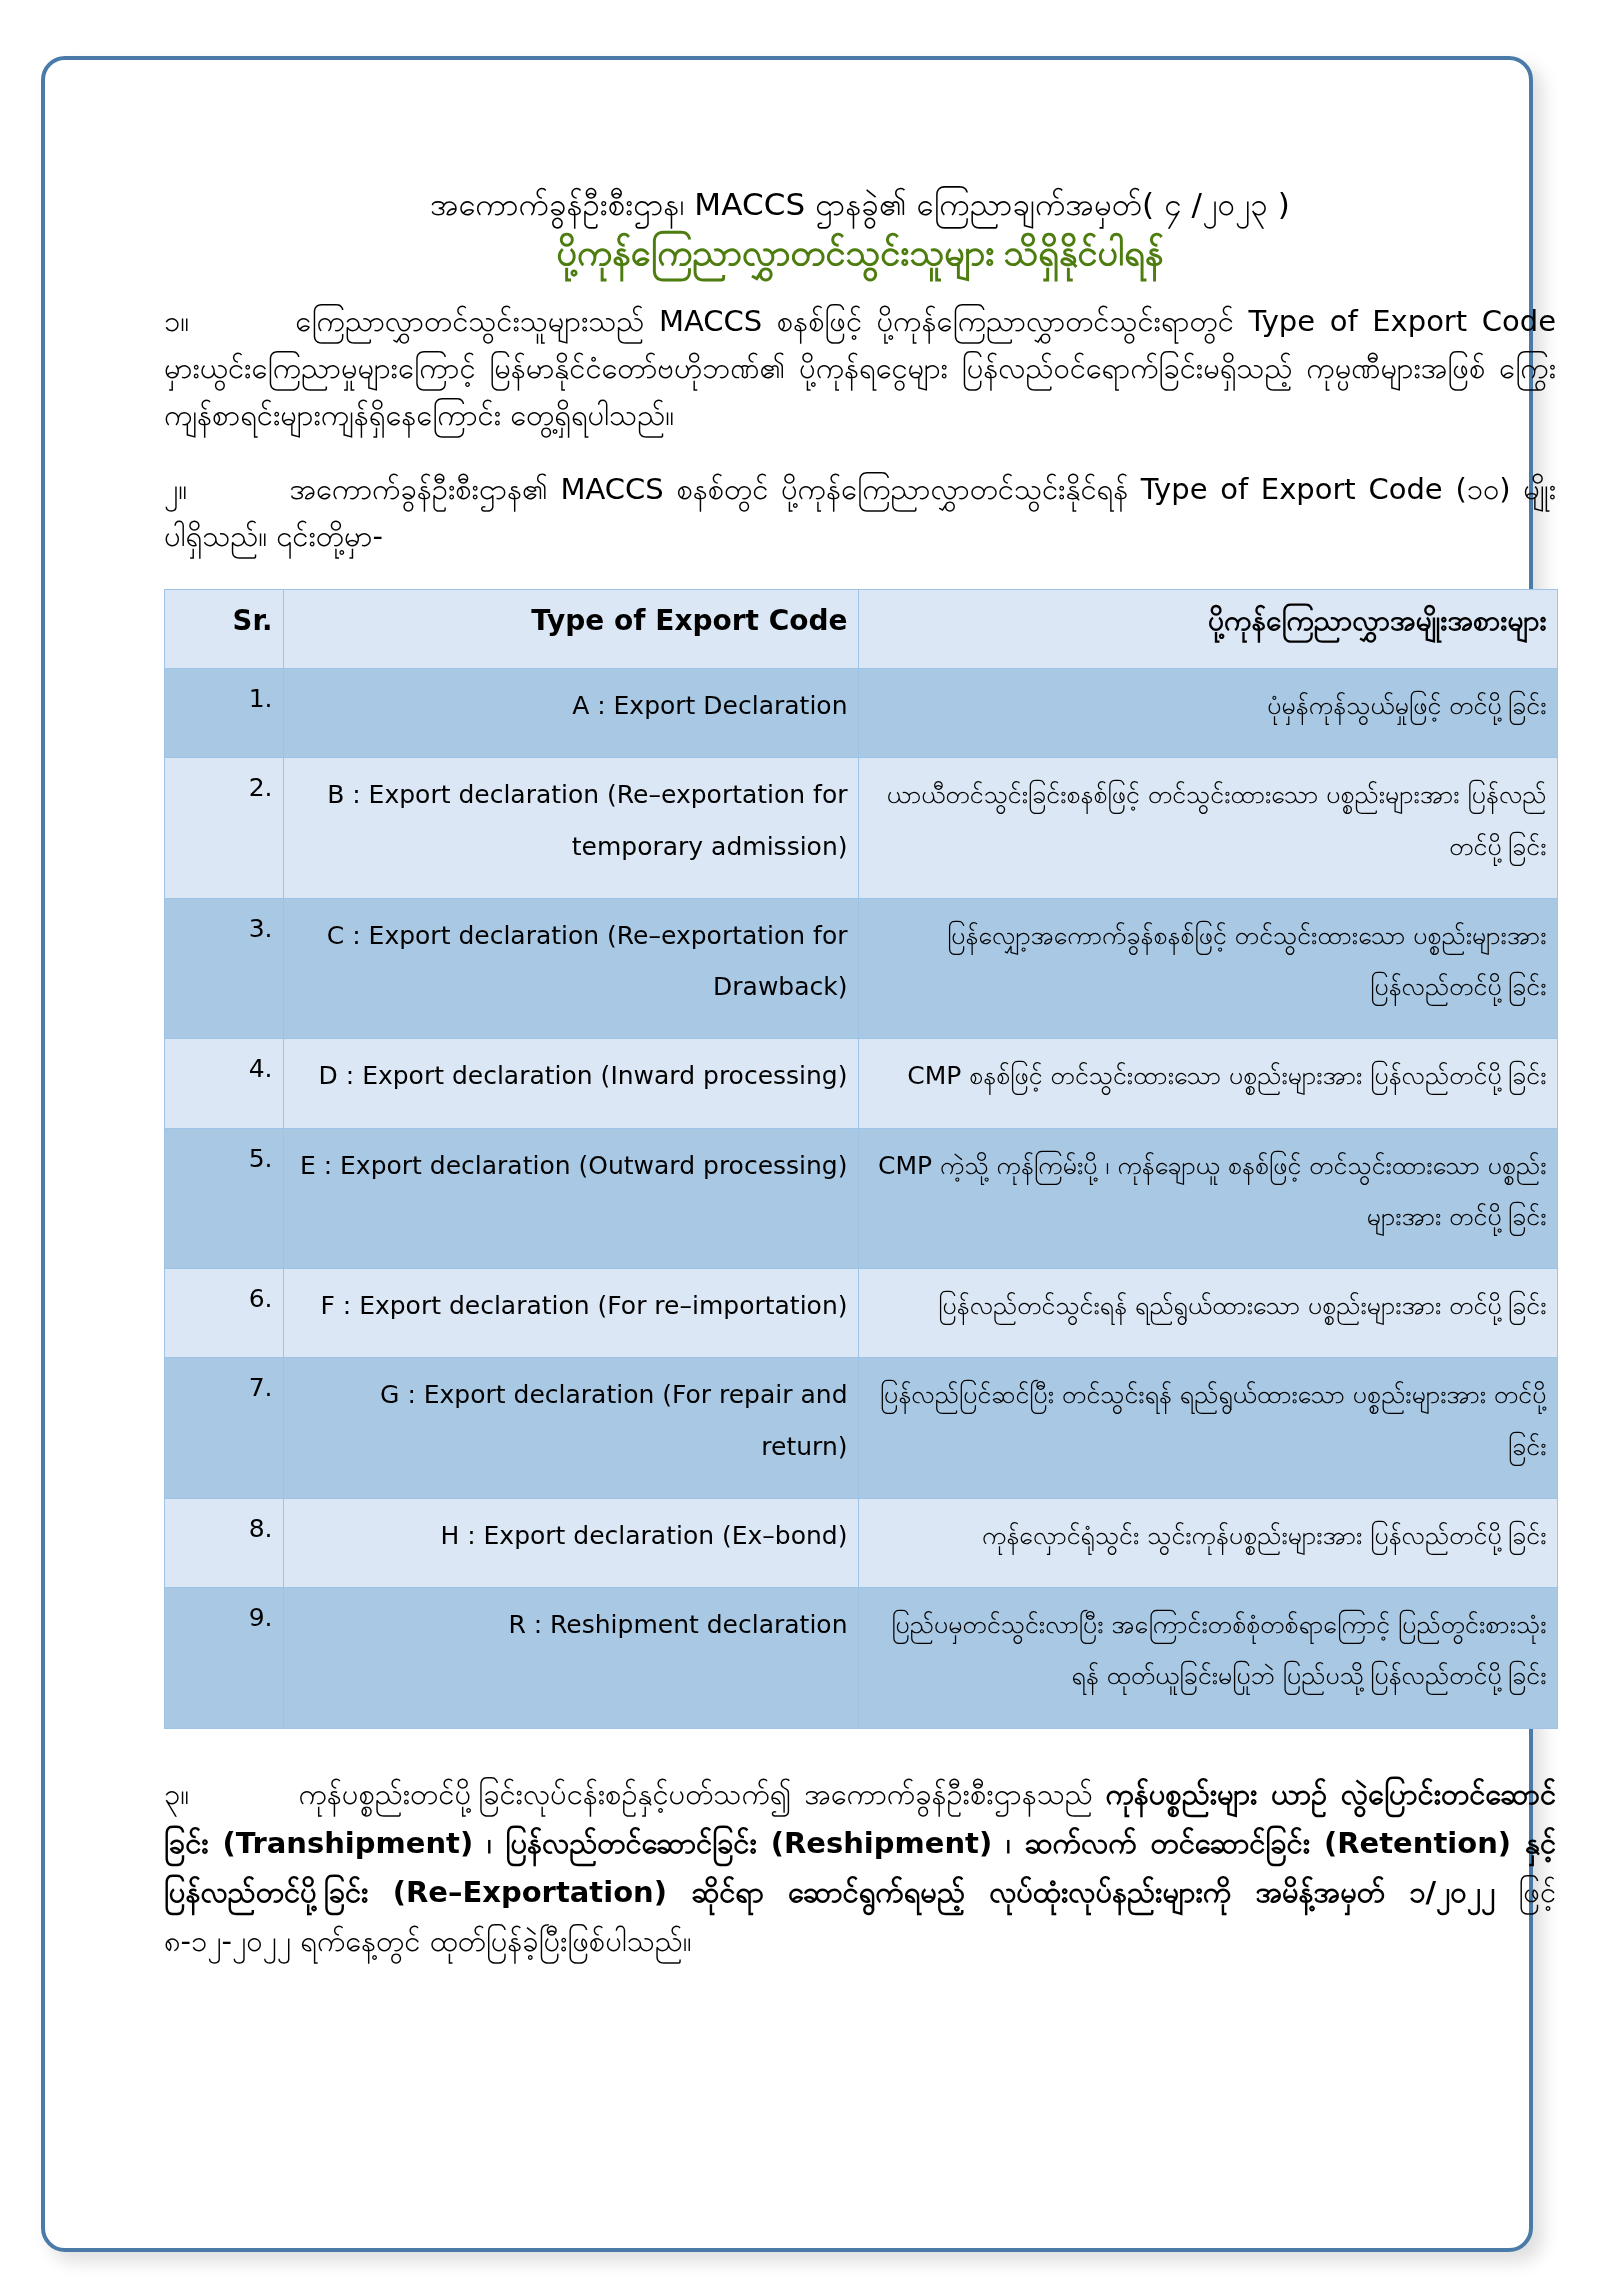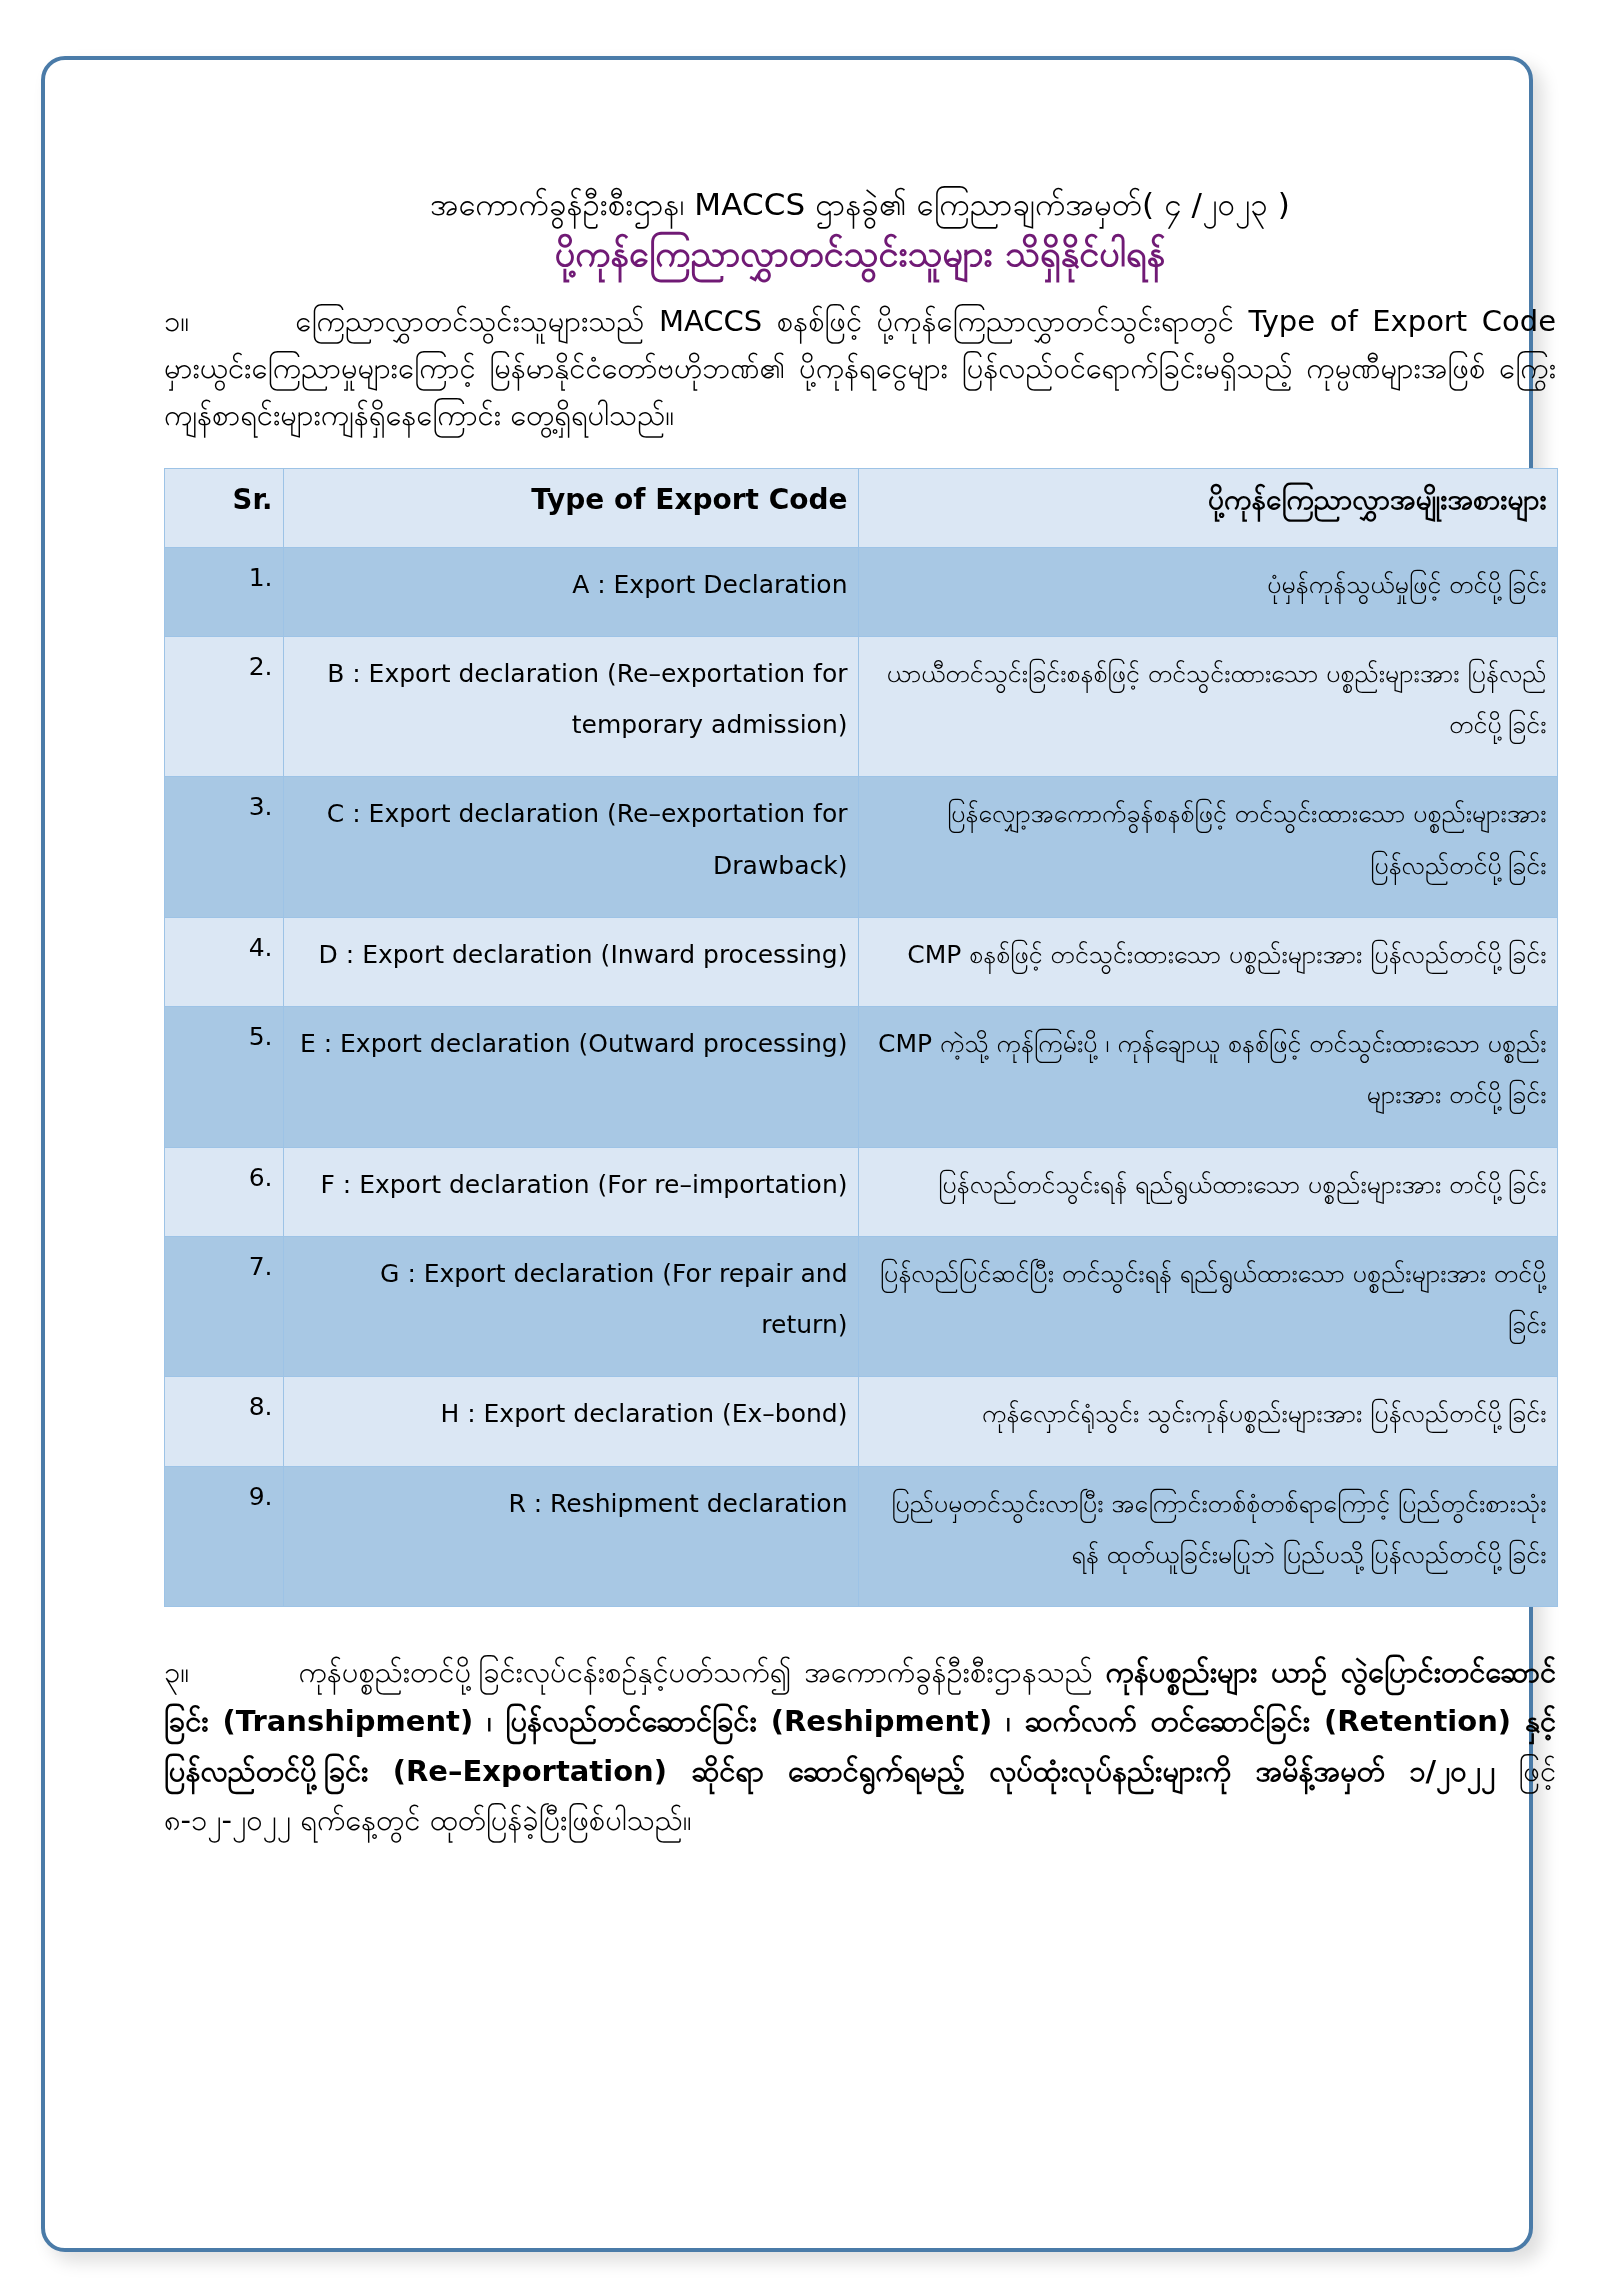--- a/index.html
+++ b/index.html
@@ -41,23 +41,24 @@
     line-height: 1.32;
     color: #000;
     letter-spacing: 0.1px;
     white-space: nowrap;
   }
   .title-line-2 {
     text-align: center;
     font-size: 36px;
     font-weight: bold;
     line-height: 1.38;
-    color: #701a75;
+    color: #4d7c0f;
     margin-top: 3.9px;
     white-space: nowrap;
+    font-family: Liberation Serif, serif;
   }
 
   
   .para {
     font-size: 29px;
     line-height: 1.62;
     color: #000;
     text-align: justify;
     text-justify: inter-word;
     margin-top: 19.6px;
@@ -134,20 +135,25 @@
 
     <div class="title-line-1">အကောက်ခွန်ဦးစီးဌာန၊ MACCS ဌာနခွဲ၏ ကြေညာချက်အမှတ်( ၄ /၂၀၂၃ )</div>
     <div class="title-line-2">ပို့ကုန်ကြေညာလွှာတင်သွင်းသူများ သိရှိနိုင်ပါရန်</div>
 
     <div class="para">
       <span class="para-num">၁။</span>
       <span class="indent"></span>
       <span>ကြေညာလွှာတင်သွင်းသူများသည် MACCS စနစ်ဖြင့် ပို့ကုန်ကြေညာလွှာတင်သွင်းရာတွင် Type of Export Code  မှားယွင်းကြေညာမှုများကြောင့် မြန်မာနိုင်ငံတော်ဗဟိုဘဏ်၏ ပို့ကုန်ရငွေများ ပြန်လည်ဝင်ရောက်ခြင်းမရှိသည့် ကုမ္ပဏီများအဖြစ် ကြွေးကျန်စာရင်းများကျန်ရှိနေကြောင်း တွေ့ရှိရပါသည်။</span>
     </div>
 
+    <div class="para para-spaced">
+      <span class="para-num">၂။</span>
+      <span class="indent"></span>
+      <span>အကောက်ခွန်ဦးစီးဌာန၏ MACCS စနစ်တွင် ပို့ကုန်ကြေညာလွှာတင်သွင်းနိုင်ရန် Type of Export Code (၁၀) မျိုး ပါရှိသည်။ ၎င်းတို့မှာ-</span>
+    </div>
 
     <table class="code-table">
       <colgroup>
         <col class="c-sr">
           <col class="c-type">
           <col class="c-mm">
       </colgroup>
       <thead>
         <tr>
           <th class="h-sr">Sr.</th>

